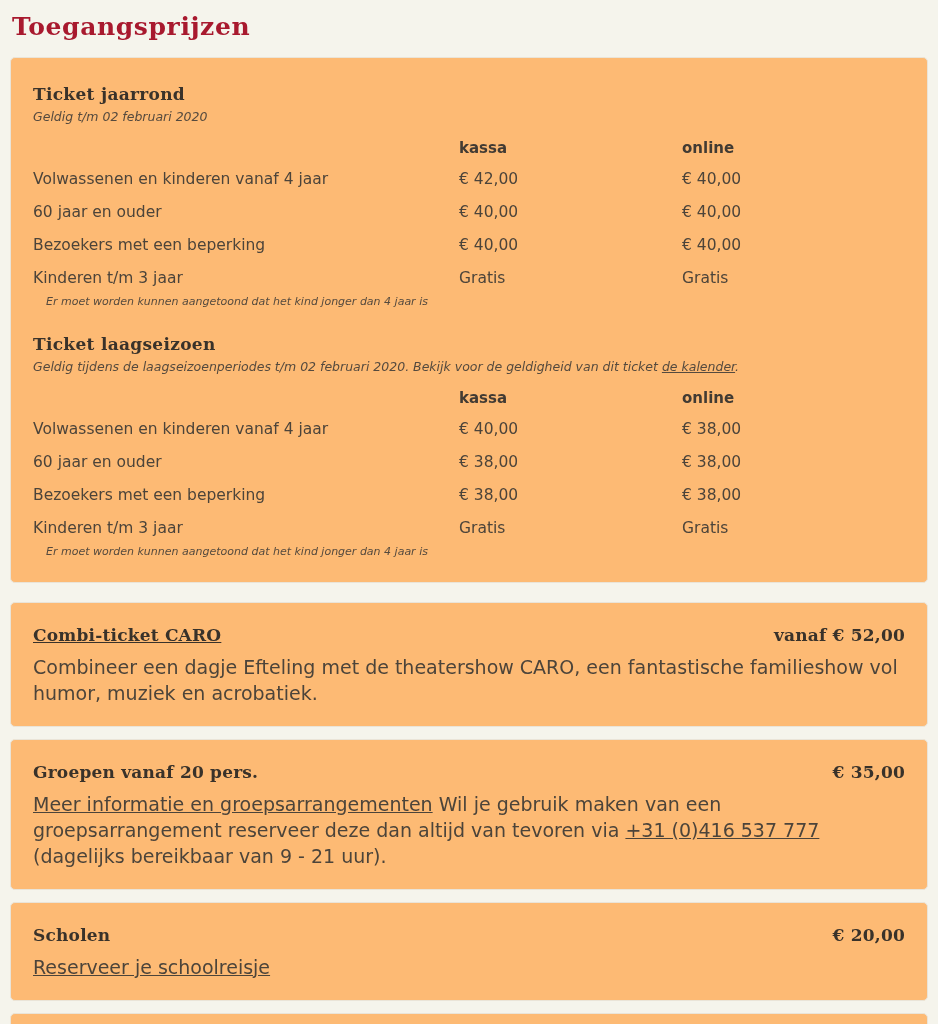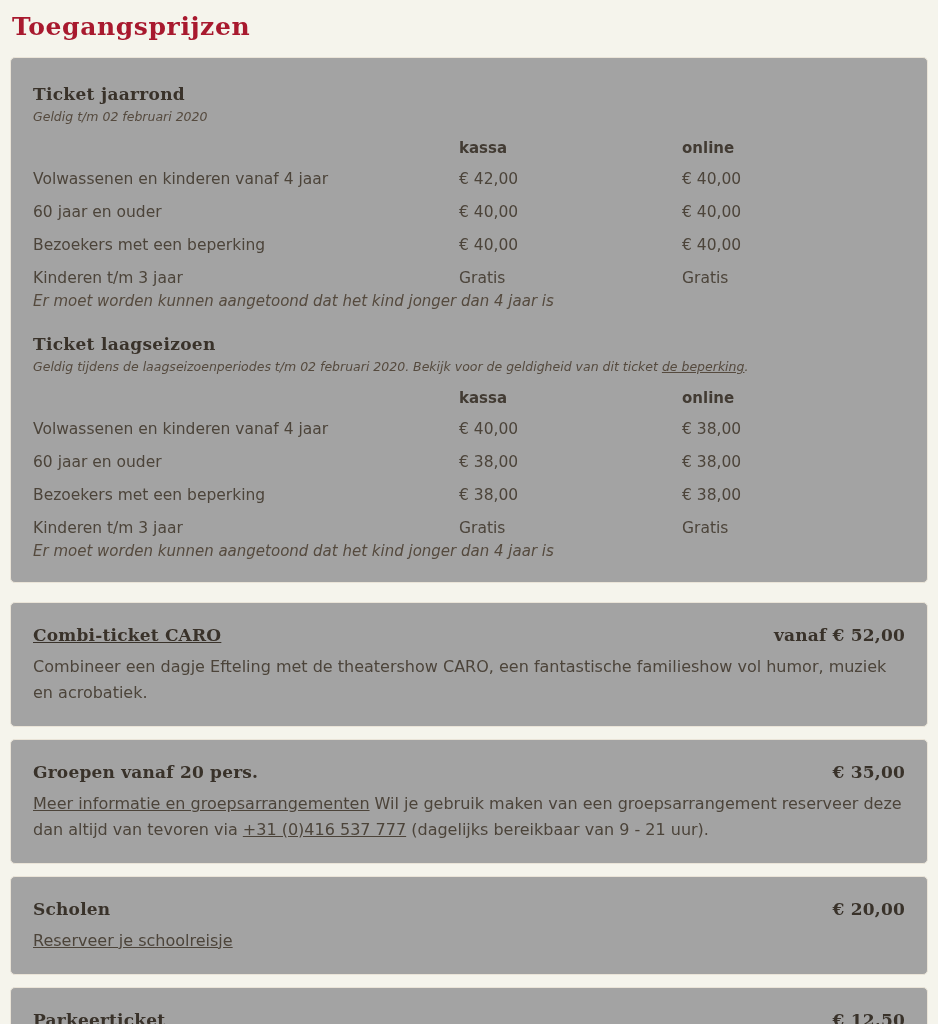--- a/index.html
+++ b/index.html
@@ -10,21 +10,21 @@
     color:#4c443a;
     -webkit-font-smoothing:antialiased;
   }
   .page{padding:0 10px;}
   .page-title{
     font-family:"DejaVu Serif",serif;font-weight:bold;
     color:#a8192e;font-size:25px;line-height:1.15;
     letter-spacing:.6px;margin:0;padding:13px 2px 0;
   }
   .card{
-    background:#a3a3a3;border:1px solid #eae4d8;border-radius:5px;
+    background:#fdba74;border:1px solid #eae4d8;border-radius:5px;
     box-sizing:border-box;margin-top:15px;padding:26px 22px 22px;
   }
   .card.offer{padding:22px 22px 20px;margin-top:12px;}
   .card.offer.first-offer{margin-top:19px;}
 
   .tsec + .tsec{margin-top:24px;}
   .sec-heading{
     font-family:"DejaVu Serif",serif;font-weight:bold;
     font-size:17px;color:#39322a;margin:0;line-height:20px;letter-spacing:.3px;
   }
@@ -35,35 +35,35 @@
   .sec-subtitle a{color:inherit;text-decoration:underline;}
 
   .ptable{margin-top:8px;}
   .prow{display:grid;grid-template-columns:1fr 223px 223px;align-items:baseline;}
   .prow.phead{padding:5px 0 4px;}
   .prow.pdata{padding:6px 0;}
   .plabel{font-size:15.5px;line-height:21px;color:#4c443a;text-align:left;}
   .pcol{text-align:left;font-size:15.5px;line-height:21px;color:#4c443a;}
   .colhead{font-weight:bold;font-size:15px;color:#423b33;}
   .row-note{
-    font-style:italic;font-size:15px;color:#554a3e;
-    margin:-2px 0 0;line-height:17px;
+    font-style:italic;font-size:11px;color:#554a3e;
+    margin:-2px 13px 0;line-height:17px;
   }
 
   .offer-head{display:flex;justify-content:space-between;align-items:baseline;gap:11px;}
   .offer-title{
     font-family:"DejaVu Serif",serif;font-weight:bold;font-size:17px;
     color:#39322a;margin:0;line-height:21px;letter-spacing:.2px;
   }
   .offer-title a{color:inherit;text-decoration:underline;}
   .offer-price{
     font-family:"DejaVu Serif",serif;font-weight:bold;font-size:17px;
     color:#39322a;line-height:21px;white-space:nowrap;letter-spacing:.2px;
   }
-  .offer-body{font-size:16px;line-height:26px;color:#4c443a;margin:8px 0 0;}
+  .offer-body{font-size:19px;line-height:26px;color:#4c443a;margin:8px 0 0;}
   .offer-body a{color:inherit;text-decoration:underline;}
 </style>
 </head>
 <body>
 
 <div class="page">
 
   <h1 class="page-title">Toegangsprijzen</h1>
 
   <section class="card">
@@ -97,21 +97,21 @@
           <div class="plabel">Kinderen t/m 3 jaar</div>
           <div class="pcol">Gratis</div>
           <div class="pcol">Gratis</div>
         </div>
         <p class="row-note">Er moet worden kunnen aangetoond dat het kind jonger dan 4 jaar is</p>
       </div>
     </div>
 
     <div class="tsec">
       <h2 class="sec-heading">Ticket laagseizoen</h2>
-      <p class="sec-subtitle"><span>Geldig tijdens de laagseizoenperiodes t/m 02 februari 2020. Bekijk voor de geldigheid van dit ticket </span><a href="#">de beperking</a><span>.</span></p>
+      <p class="sec-subtitle"><span>Geldig tijdens de laagseizoenperiodes t/m 02 februari 2020. Bekijk voor de geldigheid van dit ticket </span><a href="#">de kalender</a><span>.</span></p>
 
       <div class="ptable">
         <div class="prow phead">
           <div class="plabel"></div>
           <div class="pcol colhead">kassa</div>
           <div class="pcol colhead">online</div>
         </div>
         <div class="prow pdata">
           <div class="plabel">Volwassenen en kinderen vanaf 4 jaar</div>
           <div class="pcol">€ 40,00</div>

